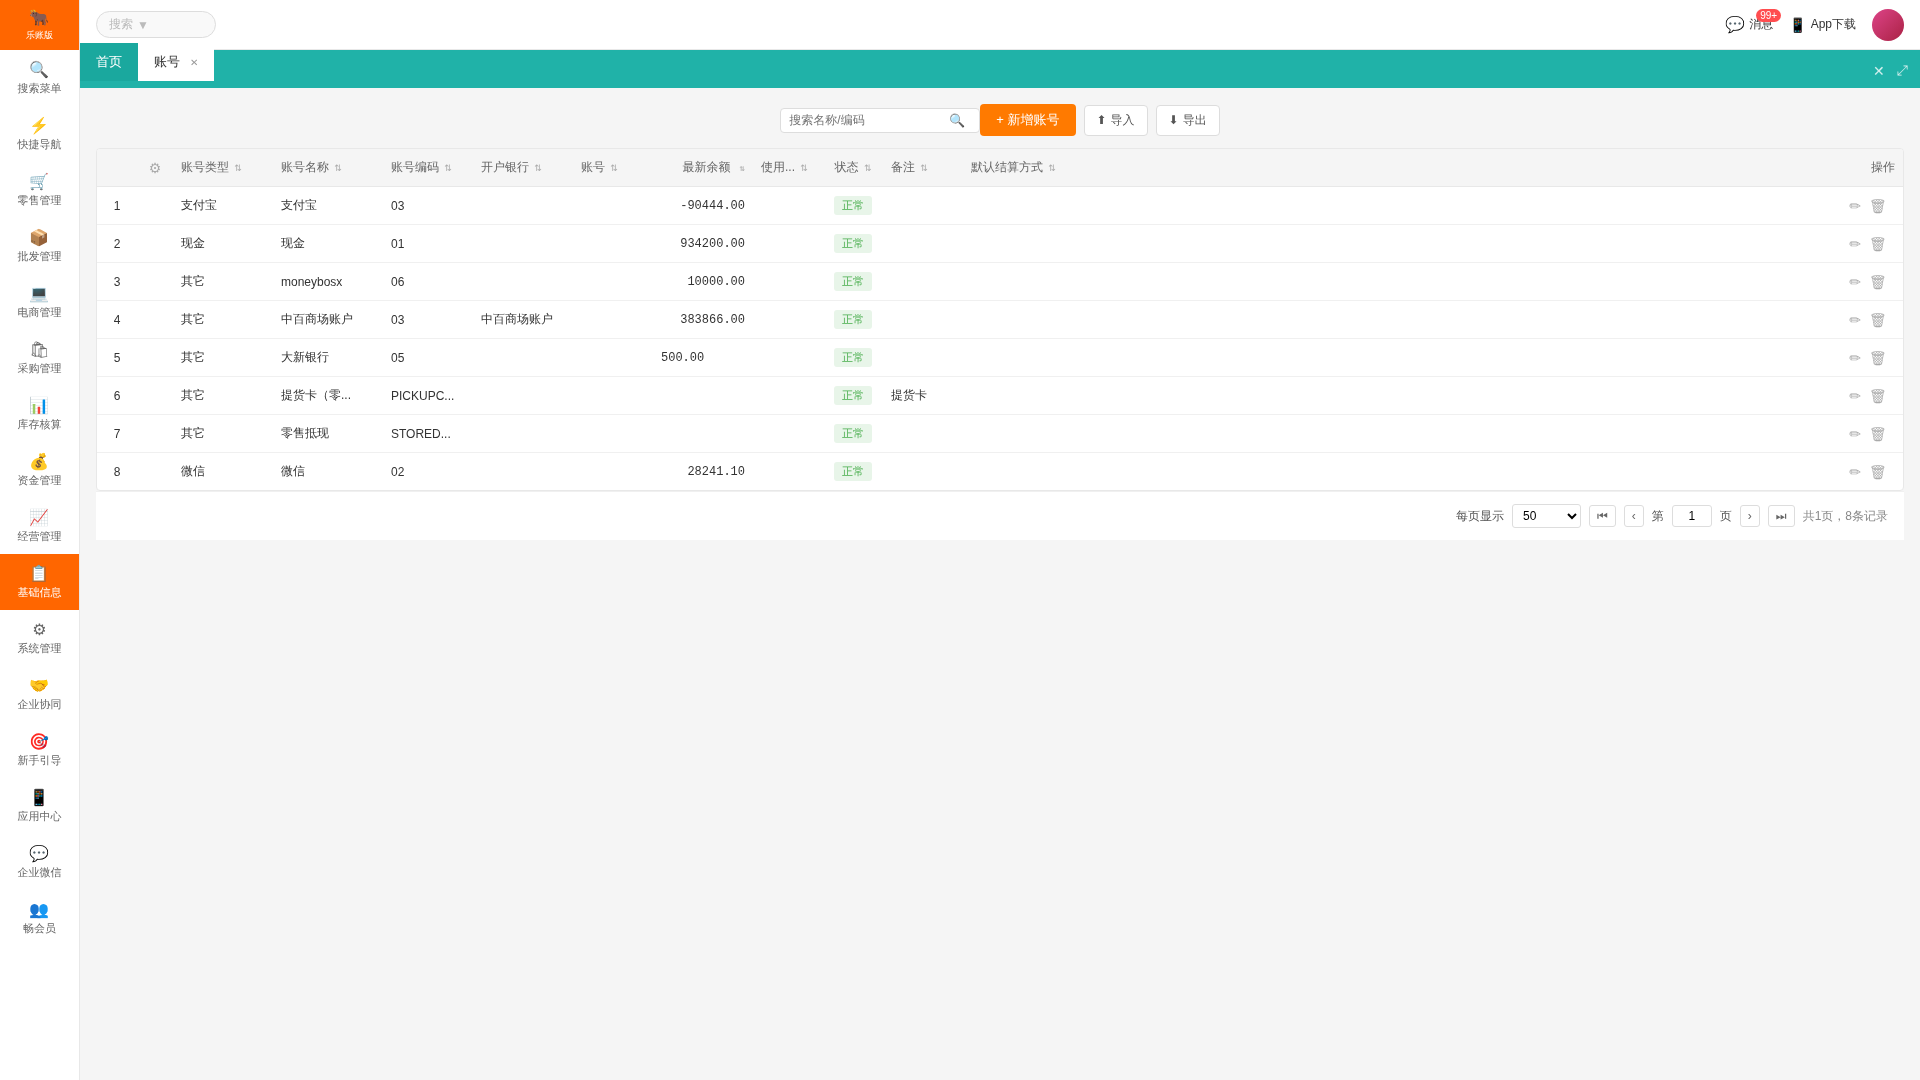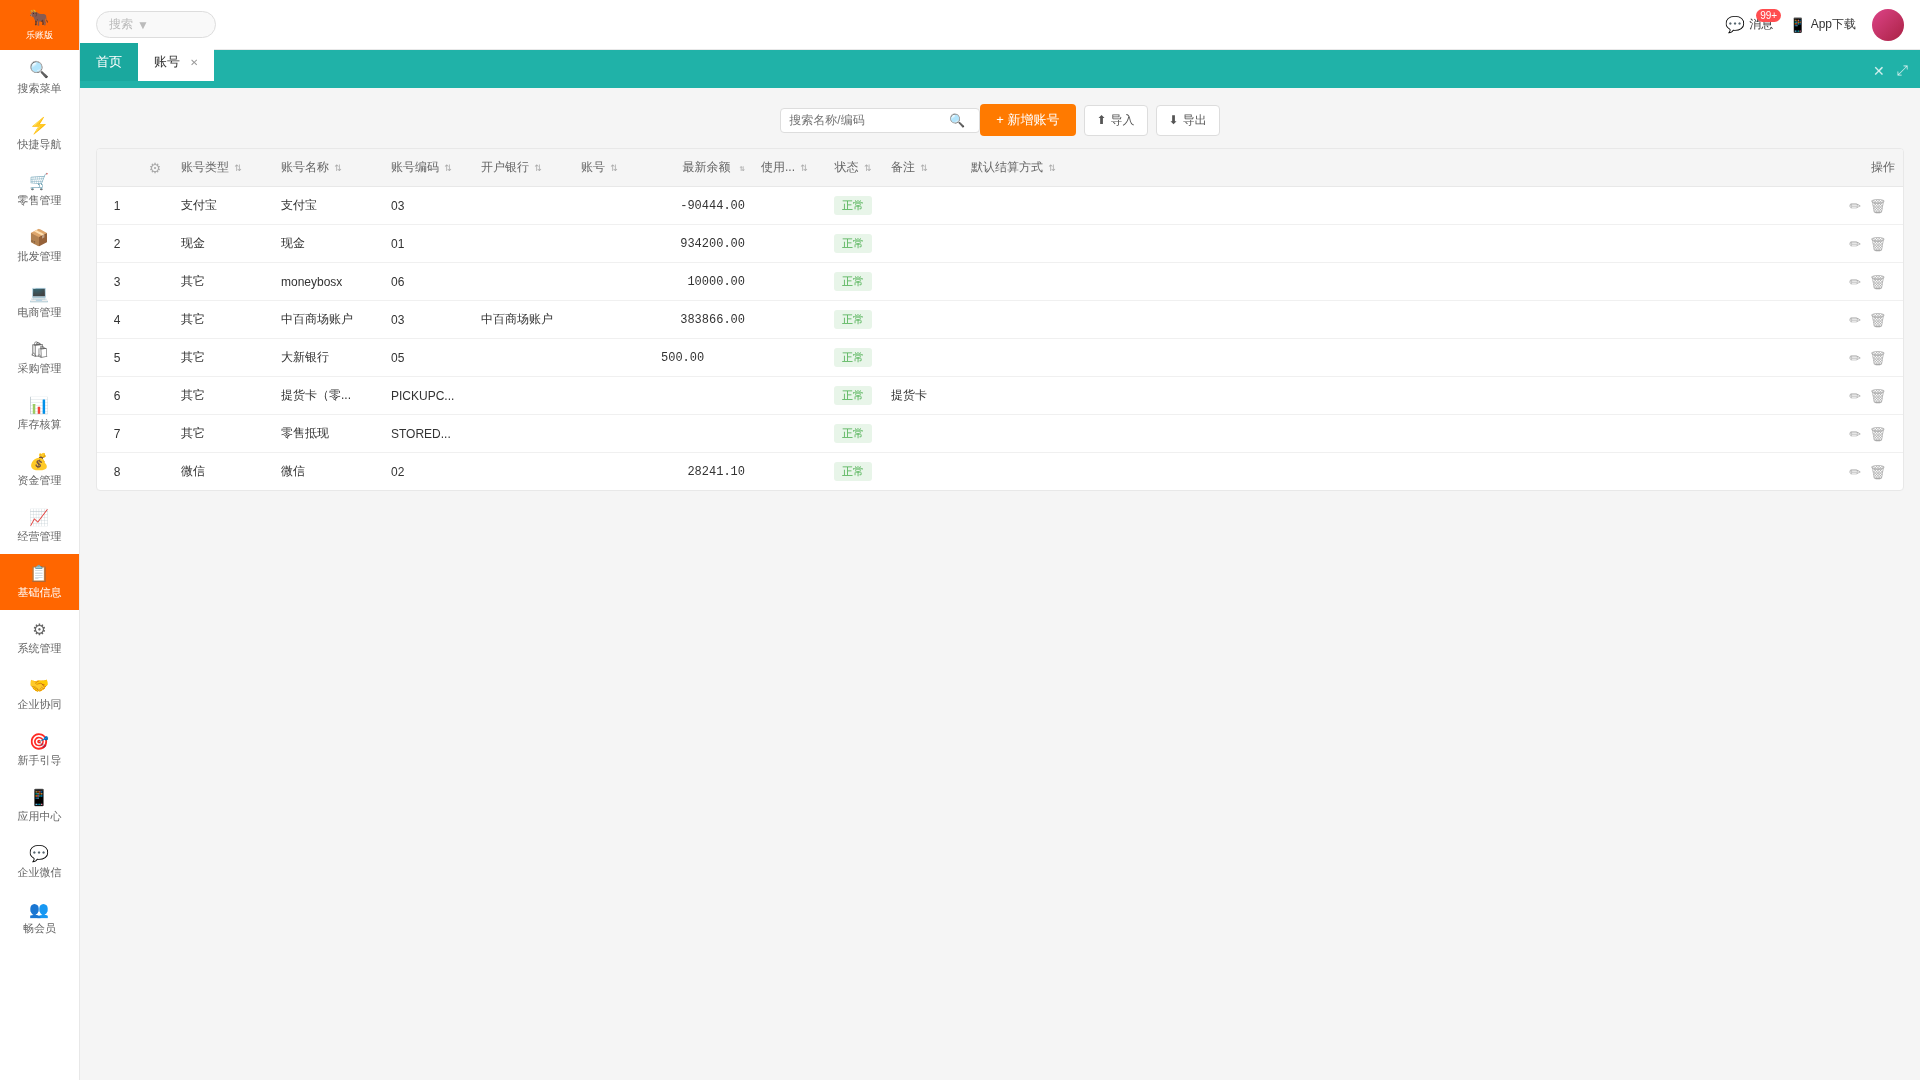--- a/index.html
+++ b/index.html
@@ -670,14 +670,26 @@
       <div class="action-icons">
         <span class="action-icon">✏</span>
         <span class="action-icon">🗑</span>
       </div>
     </td>
   </tr>
           </tbody>
       </table>
     </div>
 
+    <div class="pagination">
+      <span>每页显示</span>
+      <select id="per-page-select"><option value="20">20</option><option value="50" selected="">50</option><option value="100">100</option></select>
+      <button class="page-nav-btn">⏮</button>
+      <button class="page-nav-btn">‹</button>
+      <span>第</span>
+      <input class="page-input" type="text" value="1" style="">
+      <span>页</span>
+      <button class="page-nav-btn">›</button>
+      <button class="page-nav-btn">⏭</button>
+      <span class="page-total">共1页，8条记录</span>
+    </div>
   </div>
 </div>
 
 </body></html>

